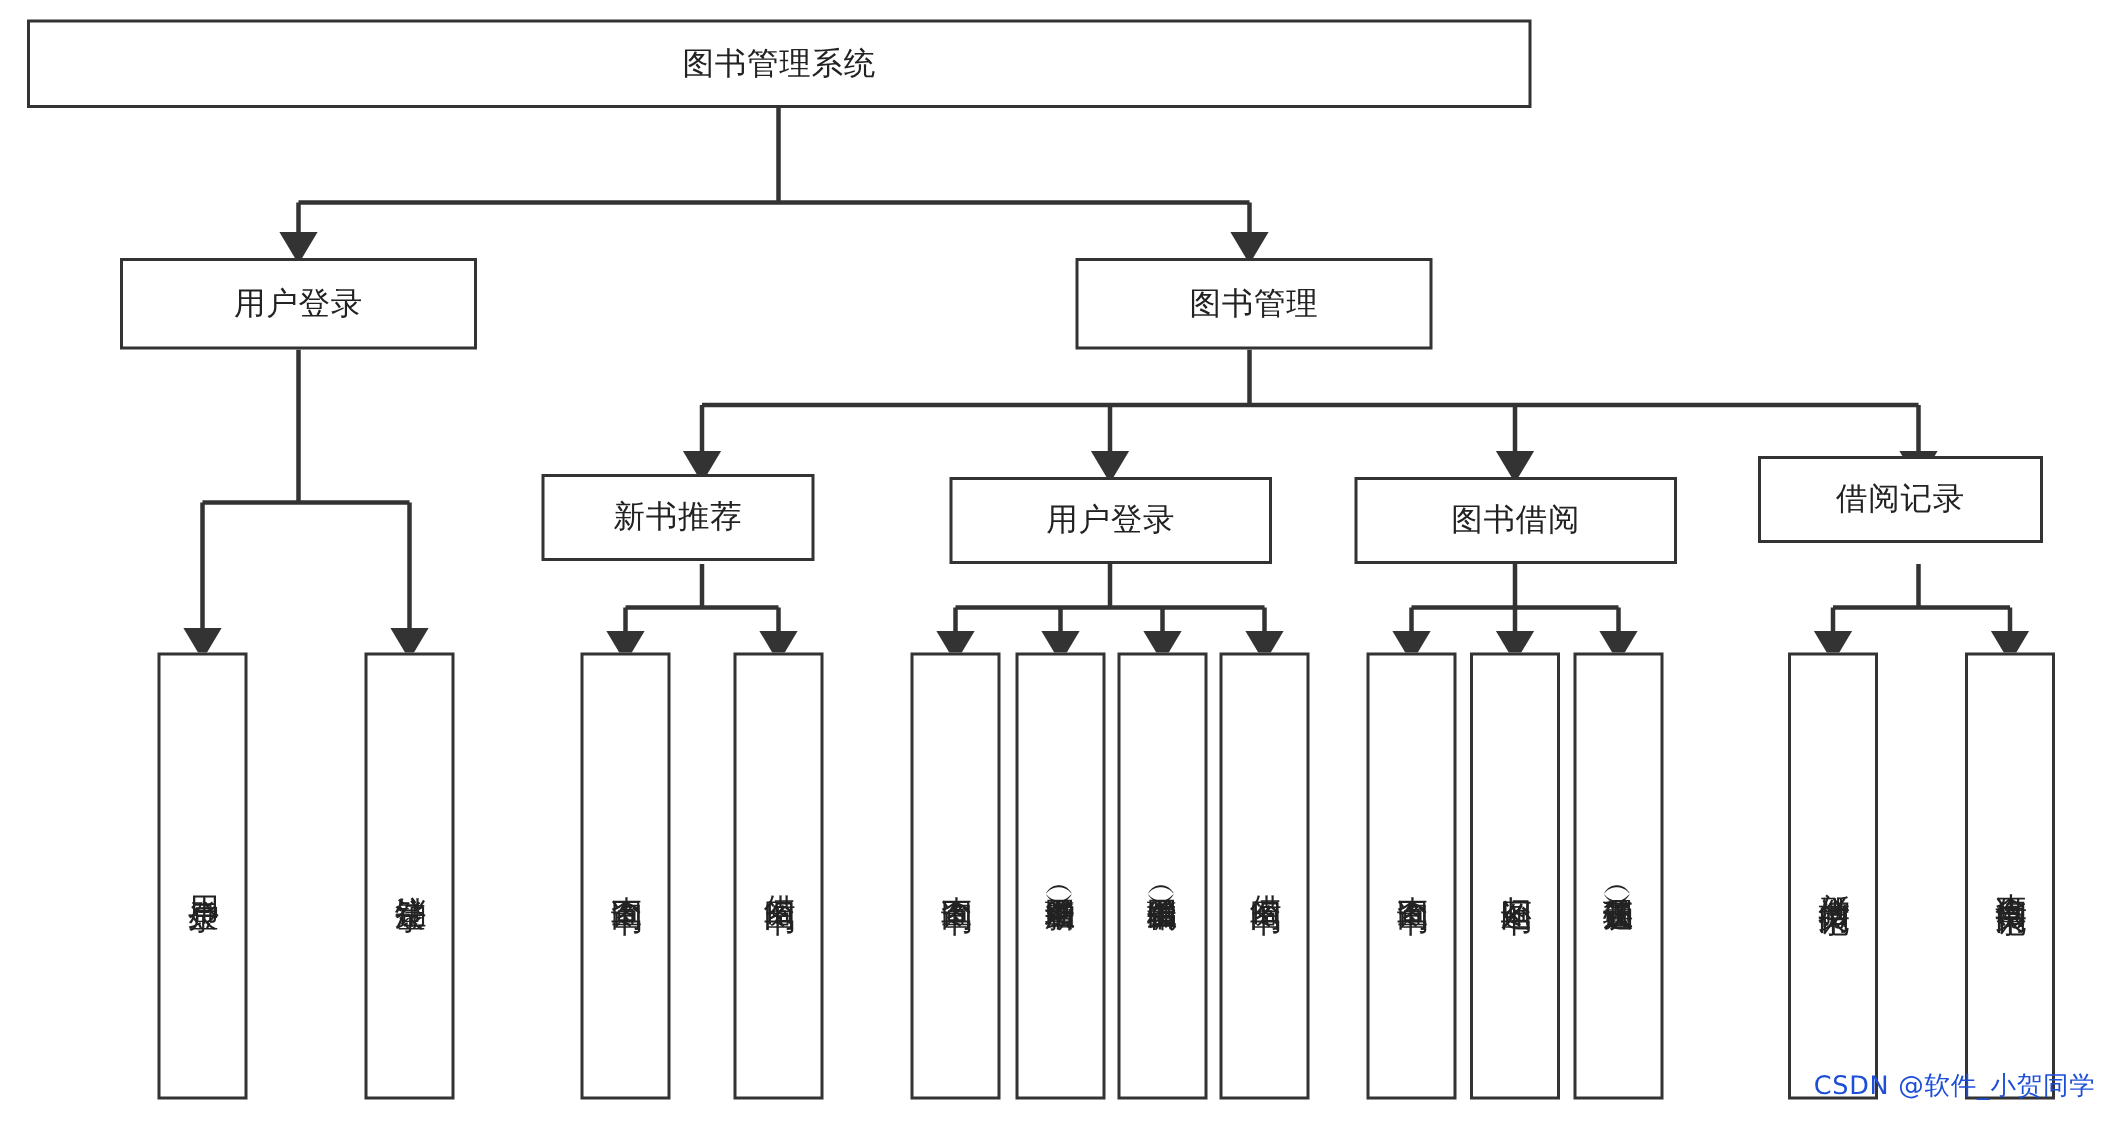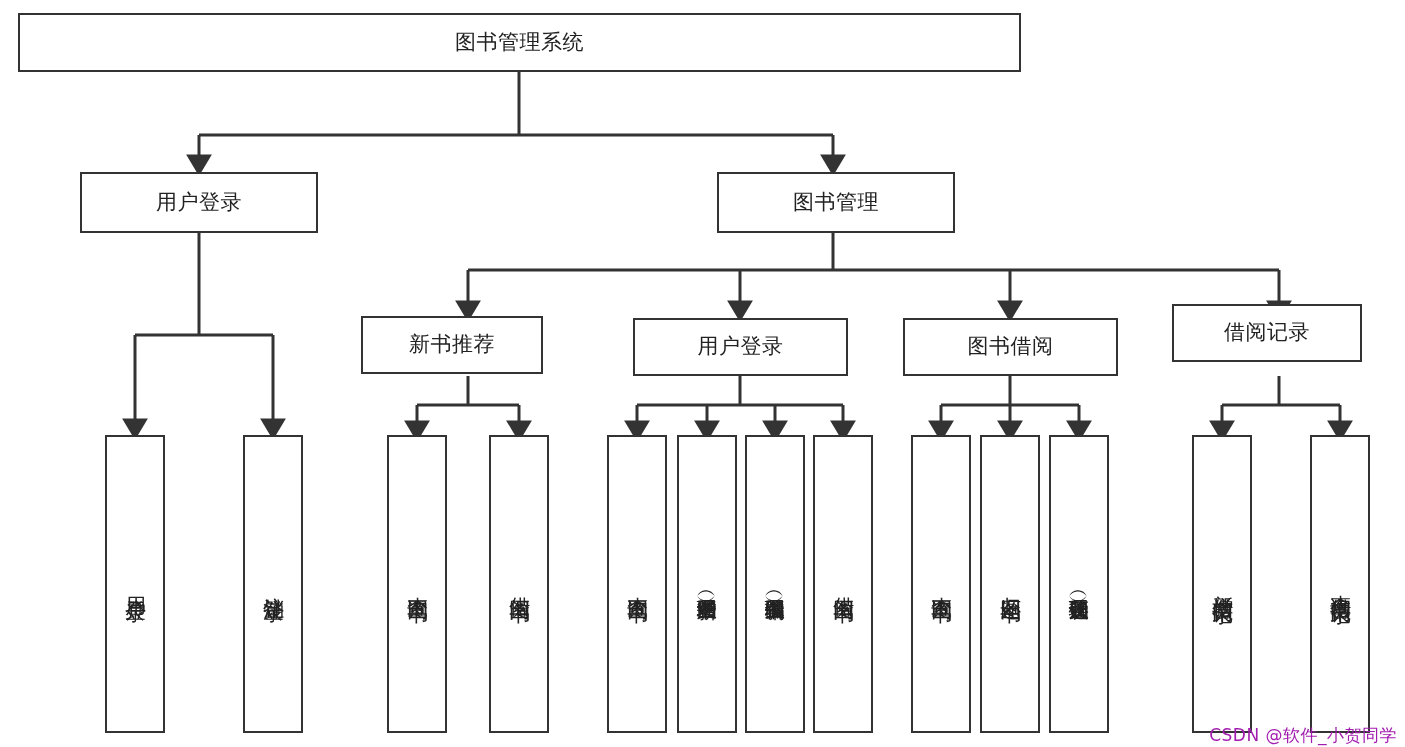--- a/index.html
+++ b/index.html
@@ -55,23 +55,23 @@
     letter-spacing: 0px;
     font-size: 20px;
   }
   .node-label {
     display: block;
     white-space: pre-line;
   }
   #watermark {
     position: absolute;
     right: 8px;
-    bottom: 0;
+    bottom: 12px;
     font-size: 17px;
-    color: #a21caf;
+    color: #1d4ed8;
     letter-spacing: 0.5px;
     z-index: 5;
     white-space: nowrap;
     margin-top: 40px;
   }
 </style>
 </head>
 <body>
 
 <div id="diagram-root">

